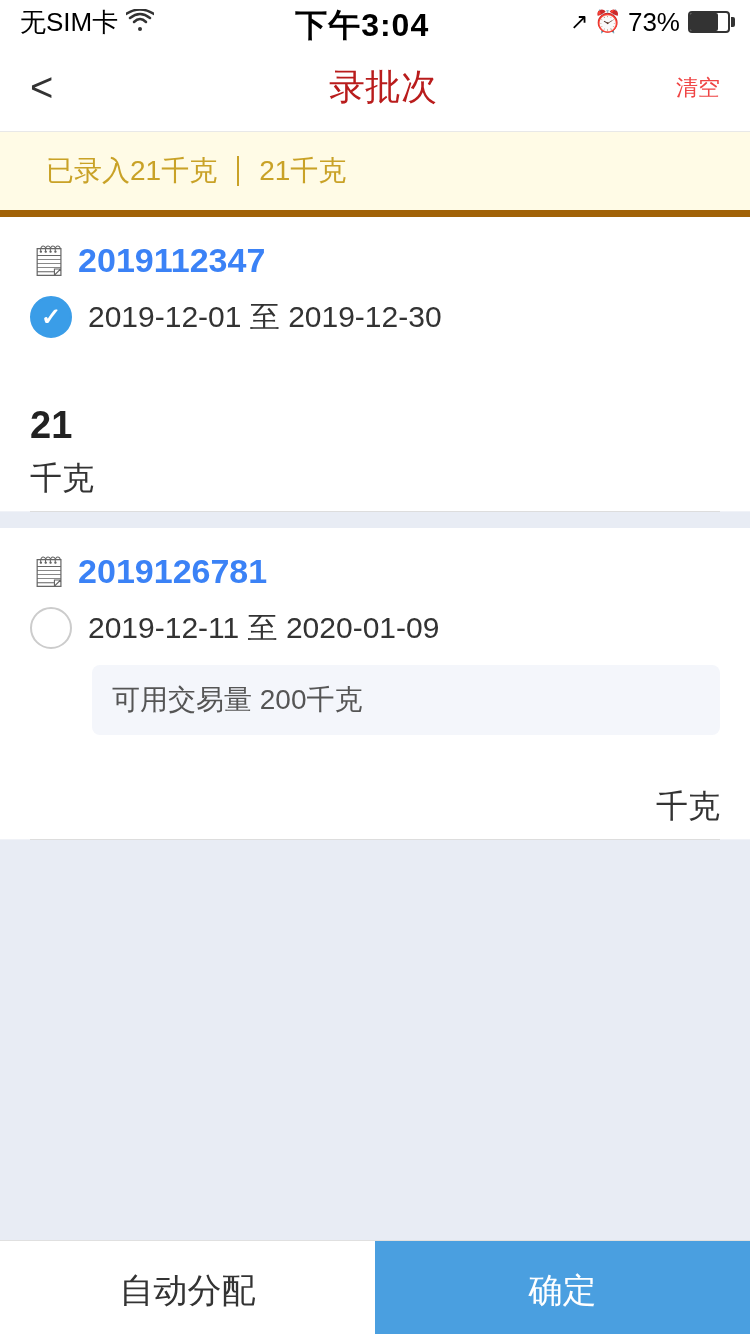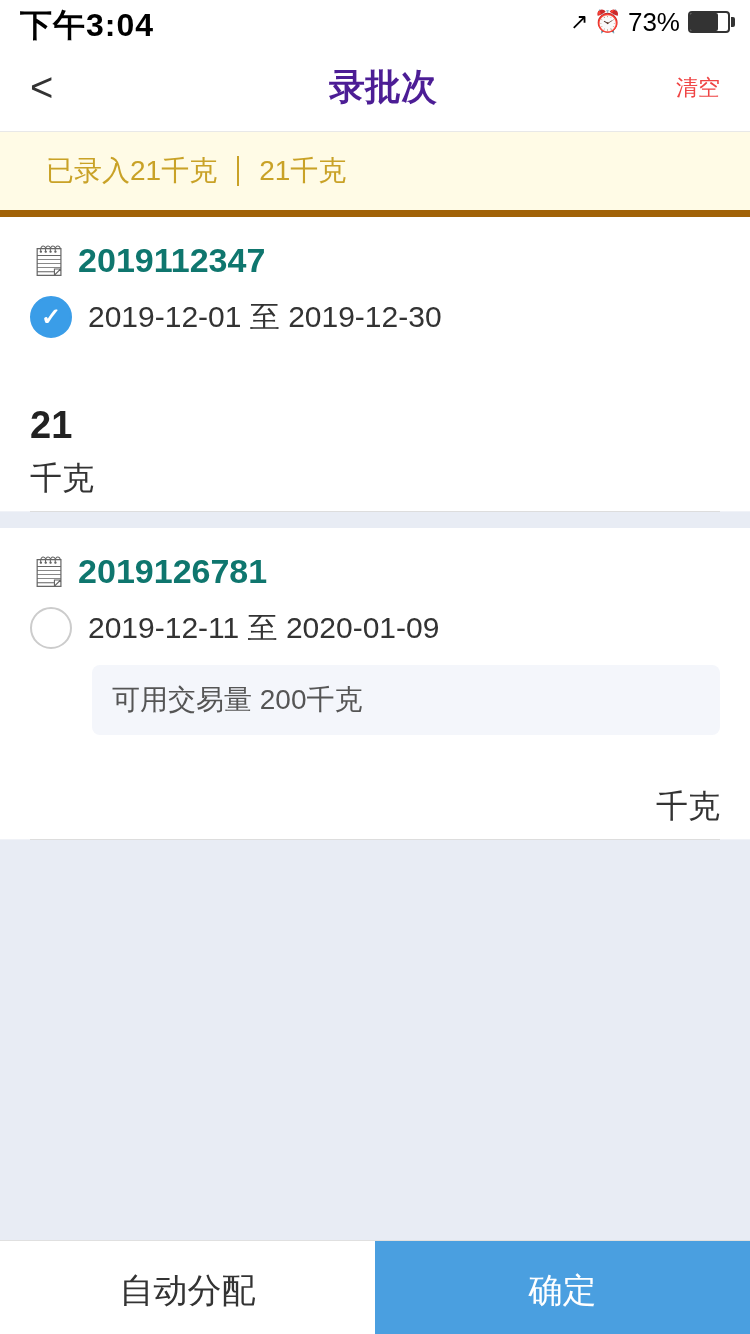--- a/index.html
+++ b/index.html
@@ -79,22 +79,22 @@
       border-bottom: 1px solid #e8e8e8;
     }
     .nav-back {
       font-size: 40px;
       color: #333;
       cursor: pointer;
       width: 60px;
     }
     .nav-title {
       font-size: 36px;
-      font-weight: 700;
-      color: #4c1d95;
+      font-weight: 400;
+      color: #b91c1c;
     }
     .nav-action {
       font-size: 22px;
       color: #ef4444;
       cursor: pointer;
     }
 
     
     .info-banner {
       background: #fffbe6;
@@ -125,21 +125,21 @@
       gap: 10px;
       margin-bottom: 16px;
     }
     .batch-icon {
       font-size: 30px;
       color: #666;
     }
     .batch-id {
       font-size: 34px;
       font-weight: 600;
-      color: #0f766e;
+      color: #3b82f6;
     }
 
     .date-row {
       display: flex;
       align-items: center;
       gap: 16px;
       margin-bottom: 16px;
     }
     .radio-circle {
       width: 42px;
@@ -272,20 +272,31 @@
       color: #fff;
       background: #4a9fe0;
       border: none;
       cursor: pointer;
     }
   </style>
 </head>
 <body>
 
 <div class="status-bar">
+  <div class="status-left">
+    <span>无SIM卡</span>
+    <span>
+      <svg width="28" height="22" viewBox="0 0 28 22">
+        <path d="M14 18 a2 2 0 1 1 0 4 a2 2 0 0 1 0-4z" fill="#333"></path>
+        <path d="M8 13 Q14 7 20 13" stroke="#333" stroke-width="2.5" fill="none" stroke-linecap="round"></path>
+        <path d="M4 9 Q14 1 24 9" stroke="#333" stroke-width="2.5" fill="none" stroke-linecap="round"></path>
+        <path d="M0 5 Q14 -4 28 5" stroke="#333" stroke-width="2.5" fill="none" stroke-linecap="round"></path>
+      </svg>
+    </span>
+  </div>
   <div class="status-center">下午3:04</div>
   <div class="status-right">
     <span style="font-size:22px;">↗</span>
     <span style="font-size:22px;">⏰</span>
     <span>73%</span>
     <span class="battery-icon">
       <div class="battery-fill"></div>
     </span>
   </div>
 </div>

